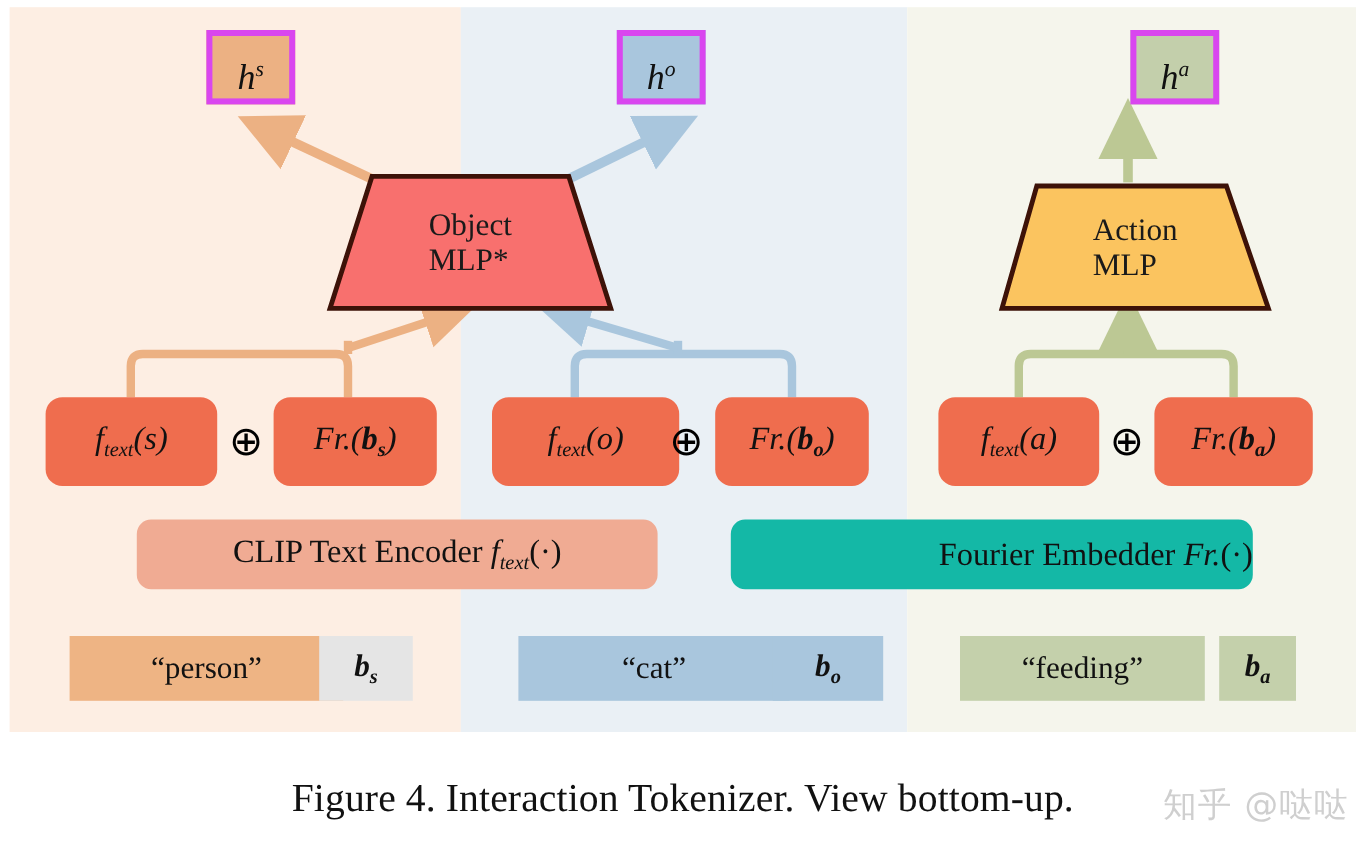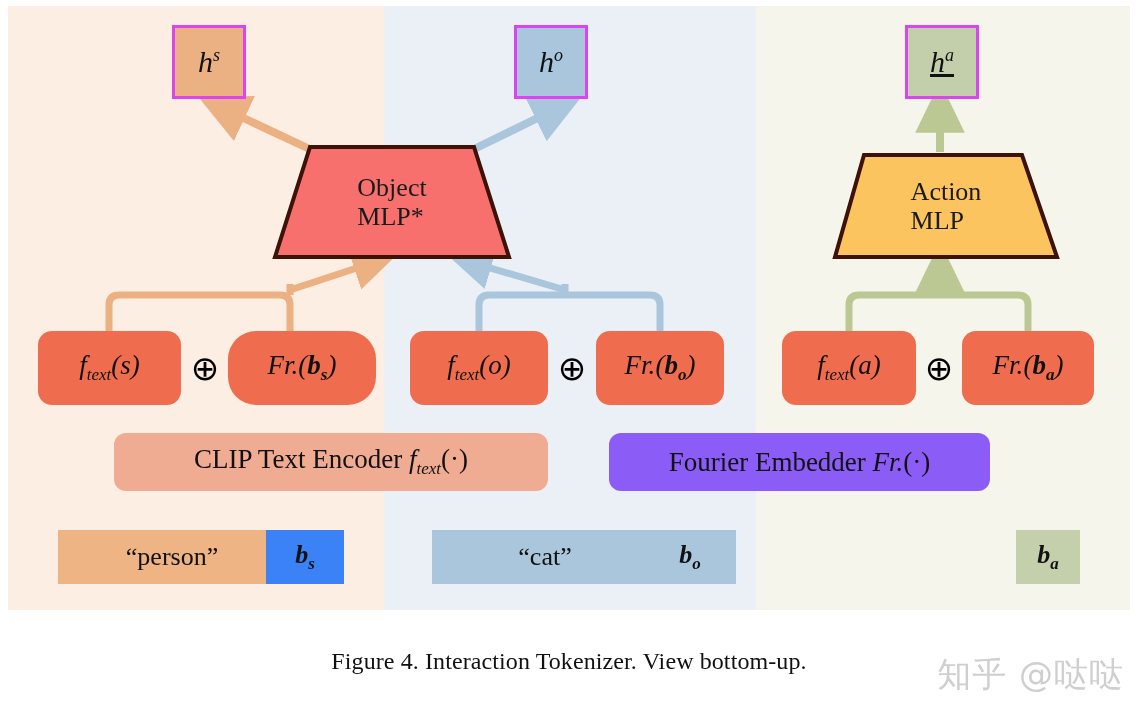--- a/index.html
+++ b/index.html
@@ -34,32 +34,32 @@
   #wires {
     position: absolute;
     left: 0; top: 0;
     width: 1138px; height: 715px;
     pointer-events: none;
   }
 
   
   .hbox {
     position: absolute;
-    width: 74px; height: 74px;
-    border: 3px solid #d946ef;
+    width: 74px; height: 62px;
+    border: 5px solid #d946ef;
     box-sizing: border-box;
-    display: flex; align-items: center; justify-content: center;
+    display: flex; align-items: flex-end; justify-content: center;
     font-size: 30px;
     font-style: italic;
     color: #111;
   }
   .hbox sup { font-size: 18px; font-style: italic; vertical-align: super; }
   #hs { left: 172px; top: 25px;  background: #ecb183; }
   #ho { left: 514px; top: 25px;  background: #a9c6dd; }
-  #ha { left: 905px; top: 25px;  background: #c3cfab; text-decoration: underline; }
+  #ha { left: 942px; top: 25px;  background: #c3cfab; }
 
   
   .trap {
     position: absolute;
     display: flex; flex-direction: column;
     align-items: center; justify-content: center;
     font-size: 26px; color: #1a1a1a; line-height: 1.12;
   }
   .trap .trap-shape { position: absolute; left:0; top:0; width:100%; height:100%; }
   .trap .trap-label { position: relative; z-index: 2; text-align: left; }
@@ -79,75 +79,75 @@
   .oplus {
     position: absolute;
     font-size: 34px; color: #000;
     height: 74px; display: flex; align-items: center; justify-content: center;
     font-style: normal;
     font-family: "DejaVu Sans", sans-serif;
   }
 
   #pill-s-text { left: 38px;  top: 331px; width: 143px; }
   #oplus-s     { left: 185px; top: 331px; width: 40px;  }
-  #pill-s-box  { left: 228px; top: 331px; width: 148px; border-radius: 28px; }
-
-  #pill-o-text { left: 410px; top: 331px; width: 138px; }
+  #pill-s-box  { left: 228px; top: 331px; width: 136px; }
+
+  #pill-o-text { left: 410px; top: 331px; width: 156px; }
   #oplus-o     { left: 552px; top: 331px; width: 40px;  }
   #pill-o-box  { left: 596px; top: 331px; width: 128px; }
 
   #pill-a-text { left: 782px; top: 331px; width: 134px; }
   #oplus-a     { left: 920px; top: 331px; width: 38px;  }
   #pill-a-box  { left: 962px; top: 331px; width: 132px; }
 
   
   .encbar {
     position: absolute;
     height: 58px;
     border-radius: 12px;
     display: flex; align-items: center; justify-content: center;
     font-size: 27px; color: #111;
     top: 433px;
   }
   #enc-clip    { left: 114px;  width: 434px; background: #f0ab93; }
-  #enc-fourier { left: 609px; width: 381px; background: #8b5cf6; }
+  #enc-fourier { left: 609px; width: 435px; background: #14b8a6; justify-content: flex-end; }
   .encbar .mit { font-style: italic; }
   .encbar .mathsub { font-size: 17px; font-style: italic; }
 
   
   .inbox {
     position: absolute;
     height: 54px; top: 530px;
     display: flex; align-items: center; justify-content: center;
     font-size: 26px; color: #111;
   }
   .inbox.bvec { font-style: italic; font-weight: bold; }
   .inbox.bvec .mathsub { font-size: 17px; font-style: italic; font-weight: bold; }
 
   #in-person { left: 58px;  width: 228px; background: #eeb484; }
-  #in-bs     { left: 266px; width: 78px;  background: #3b82f6; }
+  #in-bs     { left: 266px; width: 78px;  background: #e5e5e5; }
   #in-cat    { left: 432px; width: 226px; background: #a9c6dd; }
   #in-bo     { left: 644px; width: 92px;  background: #a9c6dd; }
   #in-feed   { left: 800px; width: 204px; background: #c4d0ab; }
   #in-ba     { left: 1016px;width: 64px;  background: #c4d0ab; }
 
   
   #caption {
     position: absolute;
     left: 0; top: 648px; width: 1138px;
     text-align: center;
-    font-size: 24px;
+    font-size: 33px;
     color: #111;
     letter-spacing: 0.1px;
   }
   
   #watermark {
     position: absolute;
     right: 14px; top: 652px;
-    font-size: 34px;
+    font-size: 28px;
     color: #cfcfcf;
     font-family: "DejaVu Sans", sans-serif;
     letter-spacing: 1px;
     white-space: nowrap;
   }
 </style>
 </head>
 <body>
 
 <div id="figure">
@@ -258,20 +258,21 @@
   <div class="inbox" id="in-person">“person”</div>
   <div class="inbox bvec" id="in-bs">
     <span><span>b</span><sub class="mathsub">s</sub></span>
   </div>
 
   <div class="inbox" id="in-cat">“cat”</div>
   <div class="inbox bvec" id="in-bo">
     <span><span>b</span><sub class="mathsub">o</sub></span>
   </div>
 
+  <div class="inbox" id="in-feed">“feeding”</div>
   <div class="inbox bvec" id="in-ba">
     <span><span>b</span><sub class="mathsub">a</sub></span>
   </div>
 
   <div id="caption">Figure 4. Interaction Tokenizer. View bottom-up.</div>
   <div id="watermark">知乎 @哒哒</div>
 
 </div>
 
 </body></html>

